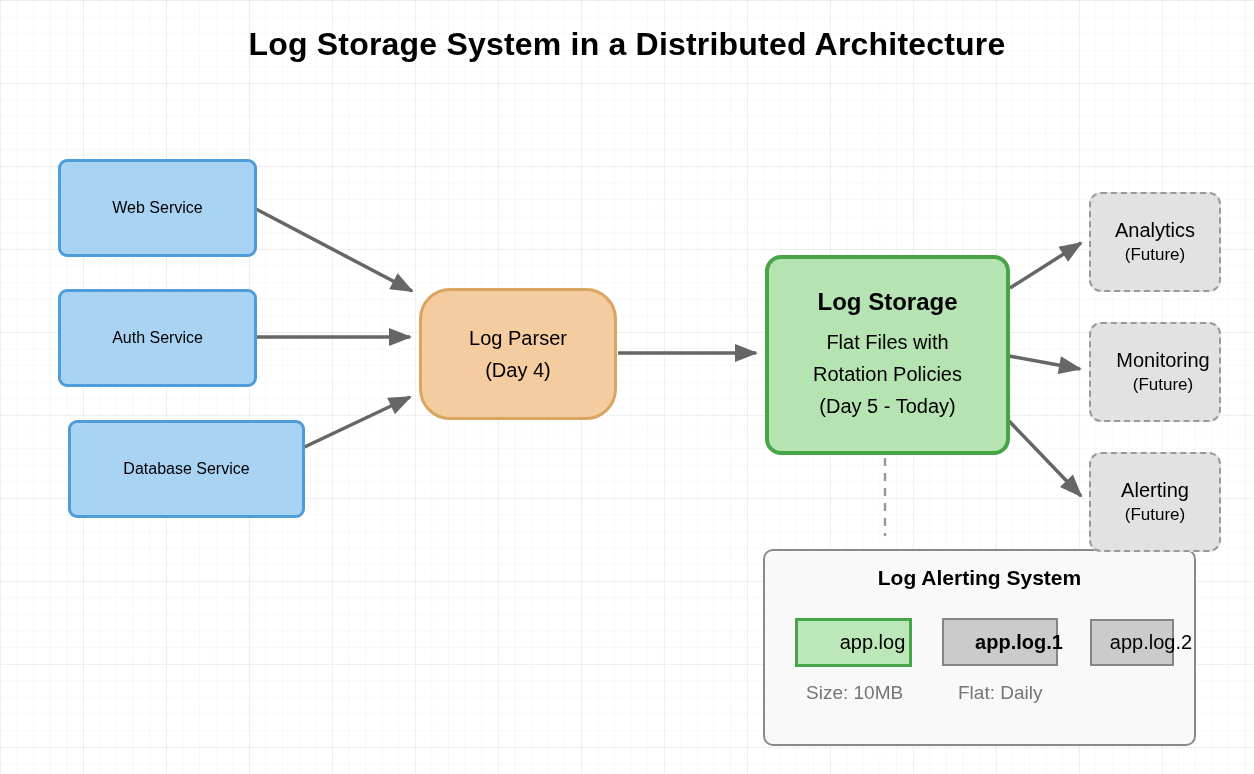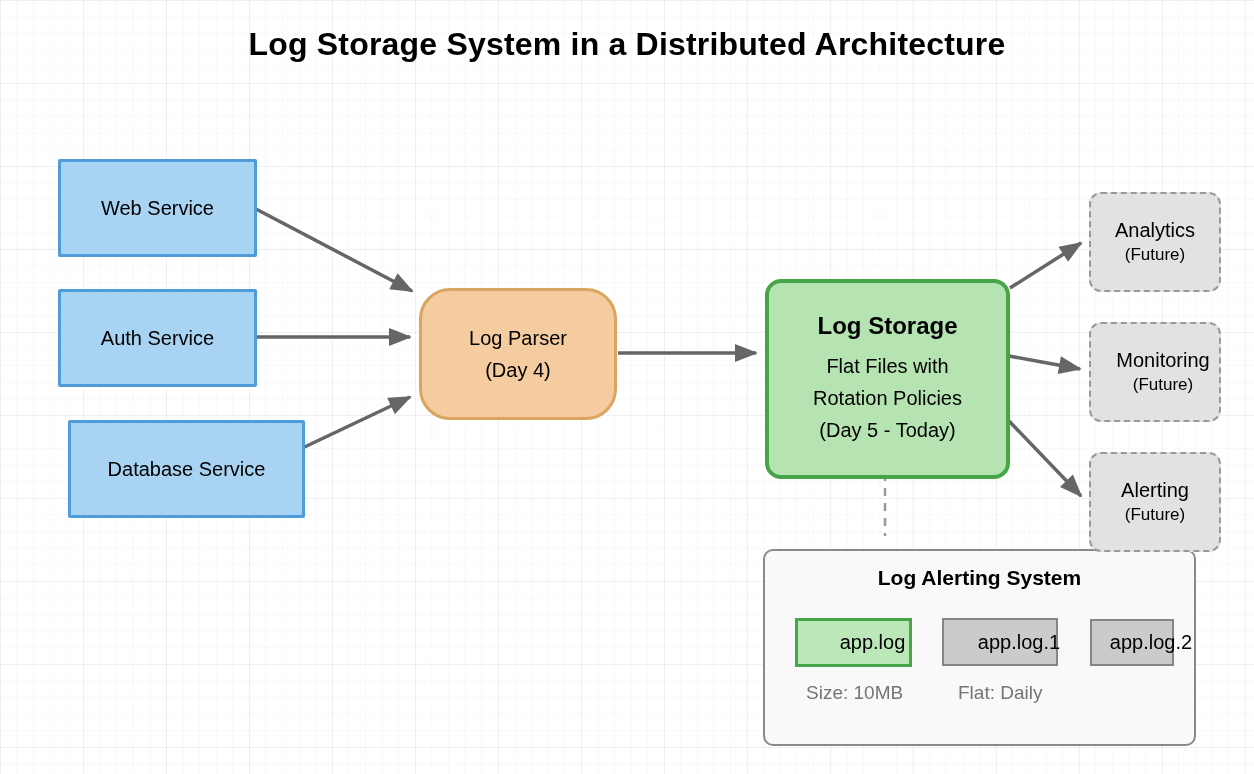--- a/index.html
+++ b/index.html
@@ -26,32 +26,31 @@
   .edges{position:absolute;left:0;top:0;width:1254px;height:774px;pointer-events:none;}
 
   .node{
     position:absolute;box-sizing:border-box;
     display:flex;flex-direction:column;align-items:center;justify-content:center;
     text-align:center;color:#000;z-index:2;
   }
   .svc{
     background:var(--service-fill,#A8D3F2);
     border:3px solid var(--service-border,#4E9CD9);
-    border-radius:2px;font-size:20px;
+    border-radius:9px;font-size:16px;
   }
   .parser{
     background:var(--parser-fill,#F5CBA0);
     border:3px solid var(--parser-border,#D9A560);
     border-radius:31px;font-size:20px;line-height:32px;
   }
   .storage{
     background:var(--storage-fill,#B5E3B1);
     border:4px solid var(--storage-border,#46A546);
     border-radius:16px;
-    margin-top:24px;
   }
   .storage-title{font-size:24px;font-weight:bold;margin-bottom:10px;}
   .storage-line{font-size:20px;line-height:32px;}
   .future{
     background:var(--future-fill,#E2E2E2);
     border:2px dashed var(--future-border,#999999);
     border-radius:12px;
   }
   .future .f-label{font-size:20px;line-height:26px;}
   .future .f-sub{font-size:17px;line-height:24px;}
@@ -74,21 +73,21 @@
   }
   .file.active{
     background:var(--active-file-fill,#BCE7B8);
     border:3px solid var(--active-file-border,#46A546);
   }
   .file.archived{
     background:var(--archived-file-fill,#CBCBCB);
     border:2px solid var(--archived-file-border,#858585);
   }
   .f0{left:30px;top:67px;width:117px;height:49px;}
-  .f1{left:177px;top:67px;width:116px;height:48px;}
+  .f1{left:177px;top:67px;width:116px;height:48px;font-weight:bold;}
   .f2{left:325px;top:68px;width:84px;height:47px;}
   .meta{
     position:absolute;font-size:19px;color:var(--meta-text,#757575);
   }
   .meta.size{left:41px;top:131px;}
   .meta.time{left:193px;top:131px;}
 </style>
 </head>
 <body>
 

